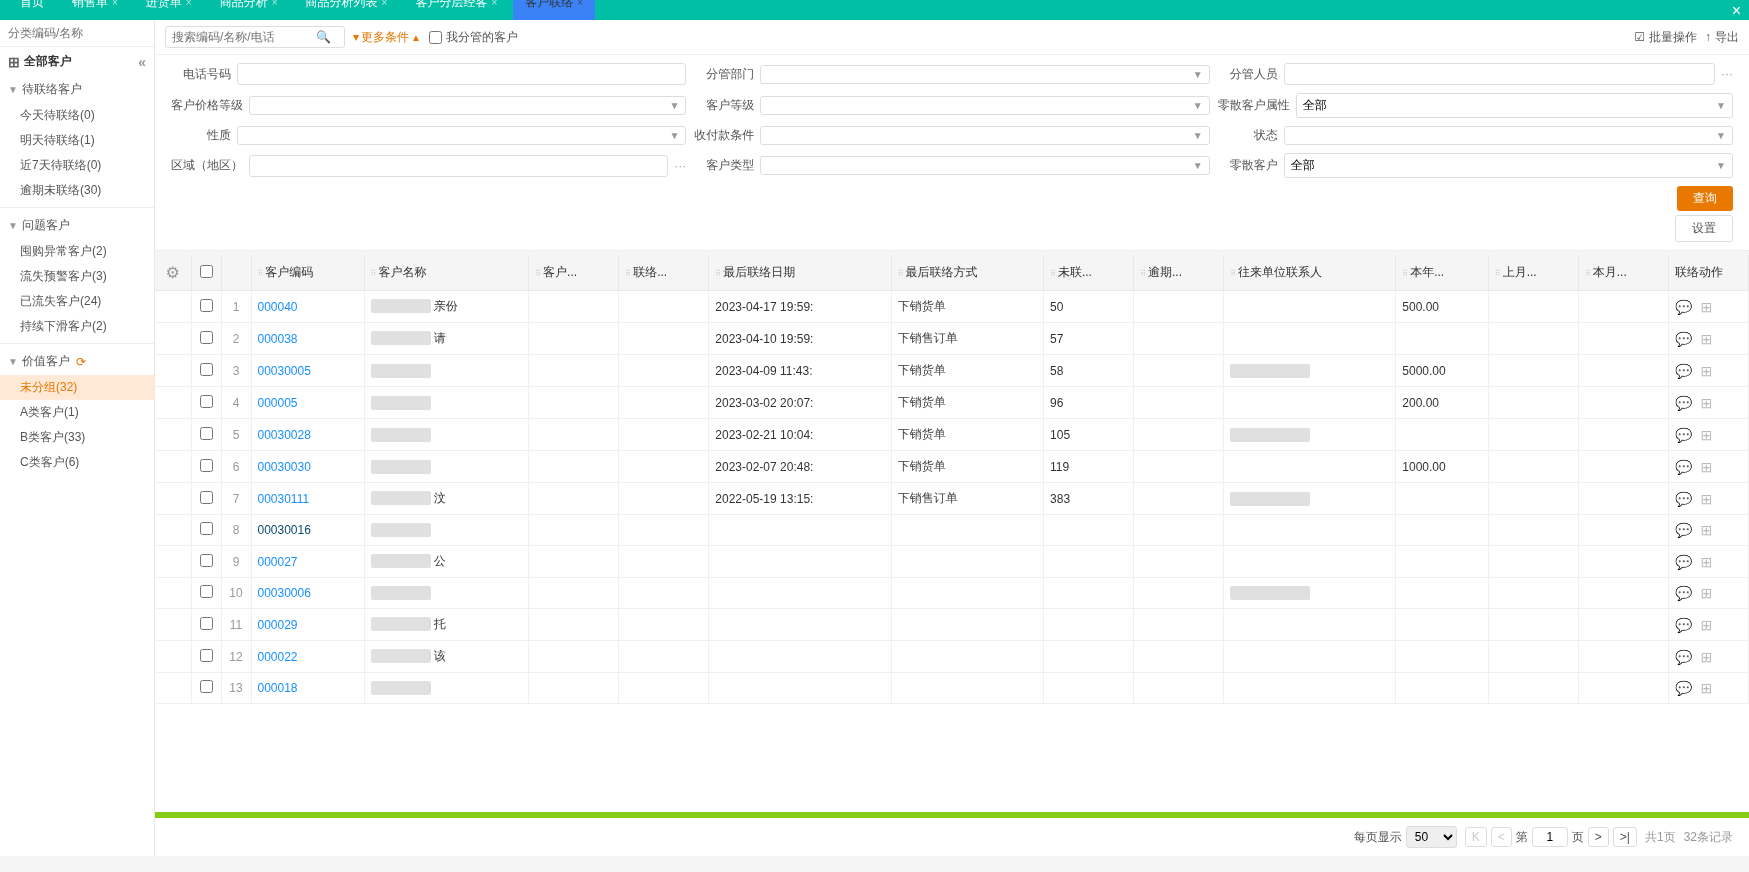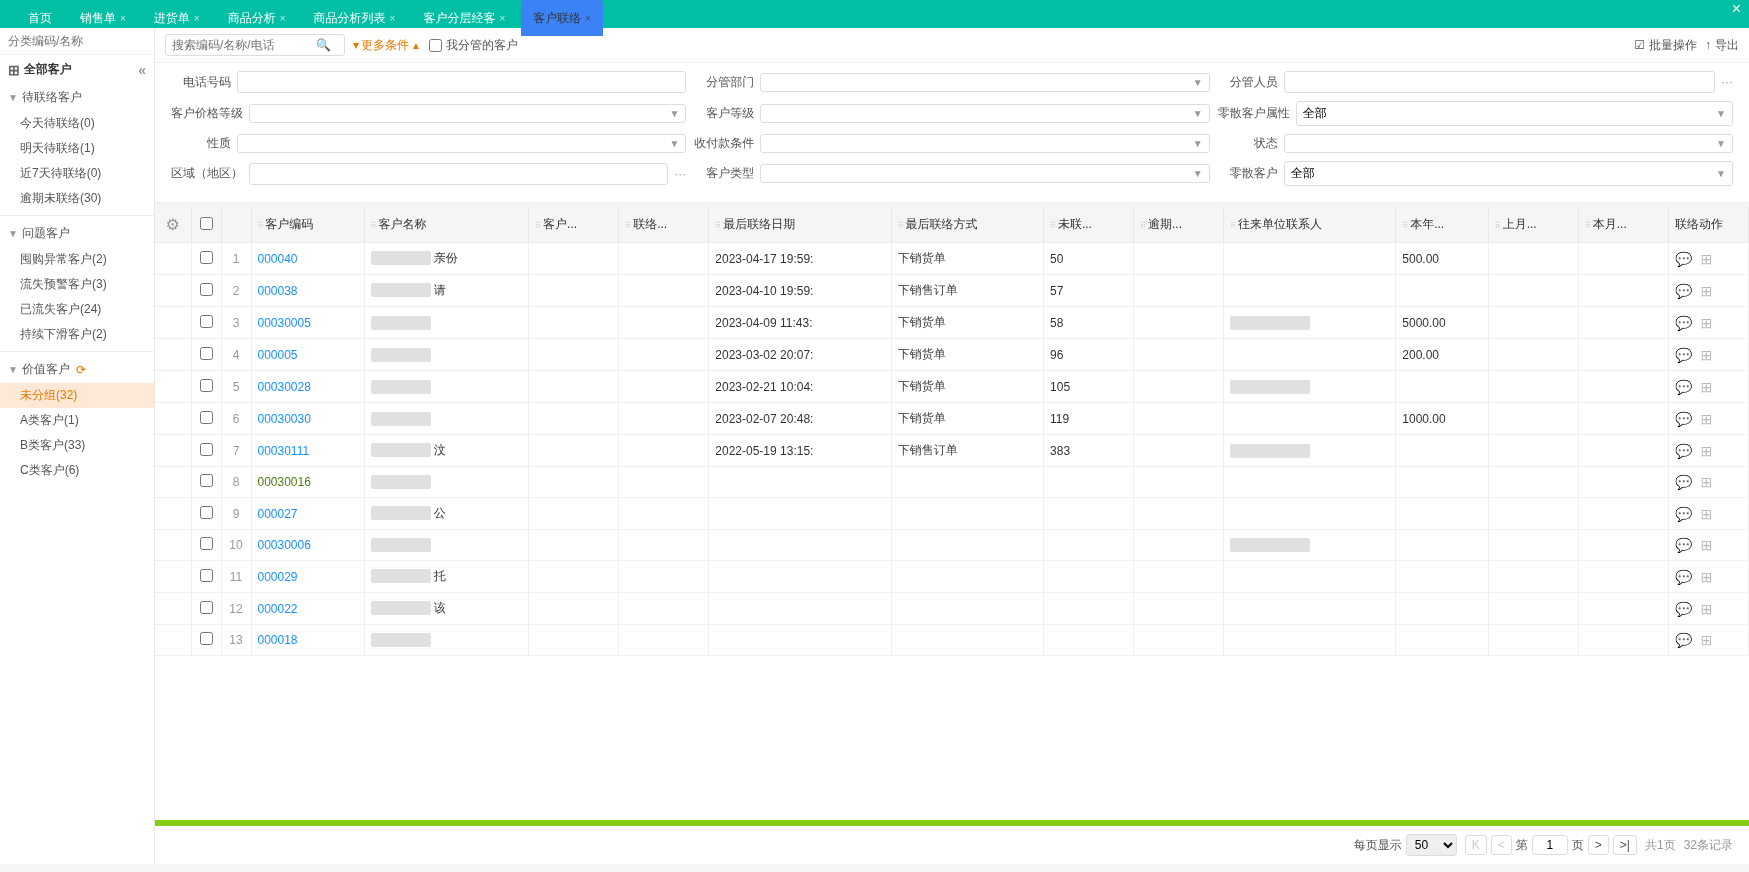--- a/index.html
+++ b/index.html
@@ -1,24 +1,24 @@
 <!DOCTYPE html>
 <html><head>
   <meta charset="utf-8">
   <style>
     * { box-sizing: border-box; margin: 0; padding: 0; font-family: 'Microsoft YaHei', SimSun, sans-serif; font-size: 12px; }
     body { background: #f5f5f5; overflow: hidden; }
 
     
     .top-nav {
       display: flex;
-      align-items: flex-start;
+      align-items: flex-end;
       background: #00bfa5;
-      height: 28px;
-      padding: 0 16px;
+      height: 20px;
+      padding: 0 8px;
       color: #fff;
       gap: 4px;
       position: relative;
     }
     .nav-tab {
       display: flex;
       align-items: center;
       padding: 0 12px;
       height: 36px;
       cursor: pointer;
@@ -594,20 +594,24 @@
       <div class="filter-row">
         <span class="filter-label">零散客户</span>
         <div class="filter-select" style="flex:1;">
           <span>全部</span>
           <span class="filter-select-arrow">▼</span>
         </div>
       </div>
 
       <div></div>
       <div></div>
+      <div style="display:flex;flex-direction:column;align-items:flex-end;gap:4px;">
+        <button class="btn-query">查询</button>
+        <button class="btn-reset">设置</button>
+      </div>
     </div>
 
     <div class="table-container">
       <table>
         <thead>
           <tr>
             <th style="text-align:center;width:36px;">
               <span class="col-setting-icon">⚙</span>
             </th>
             <th style="width:30px;text-align:center;">
@@ -788,21 +792,21 @@
         <div class="action-icons">
           <span class="action-icon" title="联络">💬</span>
           <span class="action-icon" title="更多">⊞</span>
         </div>
       </td>
     </tr>
             <tr>
       <td></td>
       <td style="text-align:center;"><input type="checkbox" style=""></td>
       <td style="text-align:center;color:#999;">8</td>
-      <td style="color:#4d7c0f;cursor:pointer;">00030016</td>
+      <td style="color:#0c4a6e;cursor:pointer;">00030016</td>
       <td><span class="blurred">&nbsp;&nbsp;&nbsp;&nbsp;&nbsp;&nbsp;&nbsp;&nbsp;</span></td>
       <td></td>
       <td></td>
       <td></td>
       <td></td>
       <td></td>
       <td></td>
       <td></td>
       <td></td>
       <td></td>

